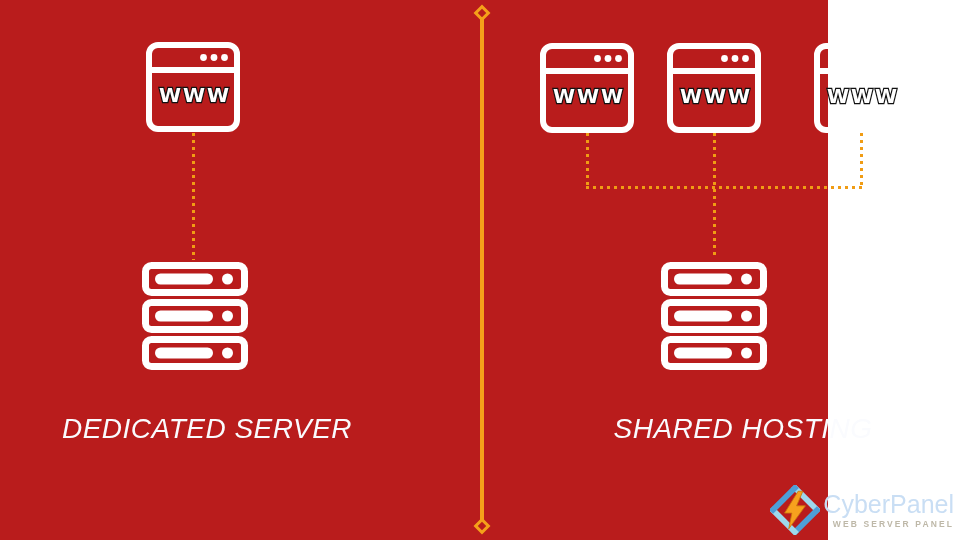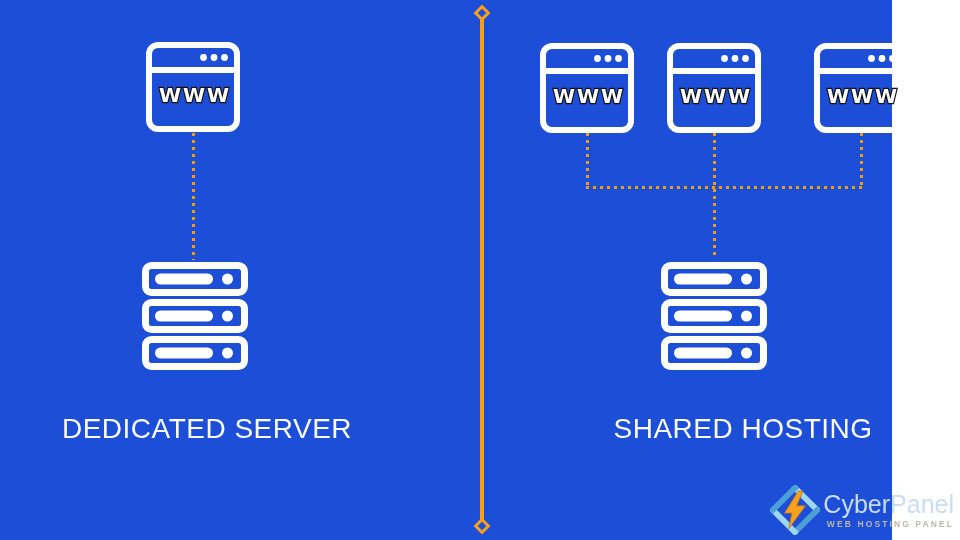--- a/index.html
+++ b/index.html
@@ -3,22 +3,22 @@
 <meta charset="utf-8">
 <style>
   html, body { margin: 0; padding: 0; }
   body {
     width: 960px; height: 540px;
     font-family: "Liberation Sans", sans-serif;
     overflow: hidden;
   }
   .canvas {
     position: relative;
-    width: 892px; height: 540px;
-    background: #1d4ed8;
+    width: 828px; height: 540px;
+    background: #b91c1c;
   }
   
   .divider-line {
     position: absolute;
     left: 480px; top: 17px;
     width: 4px; height: 503px;
     background: #F5A01A;
   }
   .diamond {
     position: absolute;
@@ -70,20 +70,21 @@
   .panel-label {
     position: absolute;
     top: 412px;
     width: 334px;
     text-align: center;
     color: #FAFBFE;
     font-size: 28px;
     letter-spacing: 0.5px;
     line-height: 34px;
     font-weight: 400;
+    font-style: italic;
   }
   .panel-label.left-l  { left: 40px; }
   .panel-label.right-l { left: 576px; }
 
   
   .logo {
     position: absolute;
     left: 770px; top: 485px;
     display: flex;
     align-items: center;
@@ -216,17 +217,17 @@
       <g transform="rotate(45 24 24)">
         <line x1="6.5" y1="9" x2="41.5" y2="9" stroke="#9ED8EC" stroke-width="5.5"></line>
         <line x1="39" y1="6.5" x2="39" y2="41.5" stroke="#4D9FD8" stroke-width="5.5"></line>
         <line x1="41.5" y1="39" x2="6.5" y2="39" stroke="#9ED8EC" stroke-width="5.5"></line>
         <line x1="9" y1="41.5" x2="9" y2="6.5" stroke="#4D9FD8" stroke-width="5.5"></line>
       </g>
       <path d="M27 6 L14 27 L21 27 L18 42 L34 20 L25.5 20 L31.5 6 Z" fill="#F7A11E" stroke="#C8770F" stroke-width="0.8"></path>
     </svg>
     <div class="logo-text">
       <div class="logo-name">CyberPanel</div>
-      <div class="logo-tagline">WEB HOSTING PANEL</div>
+      <div class="logo-tagline">WEB SERVER PANEL</div>
     </div>
   </div>
 
 </div>
 
 </body></html>

